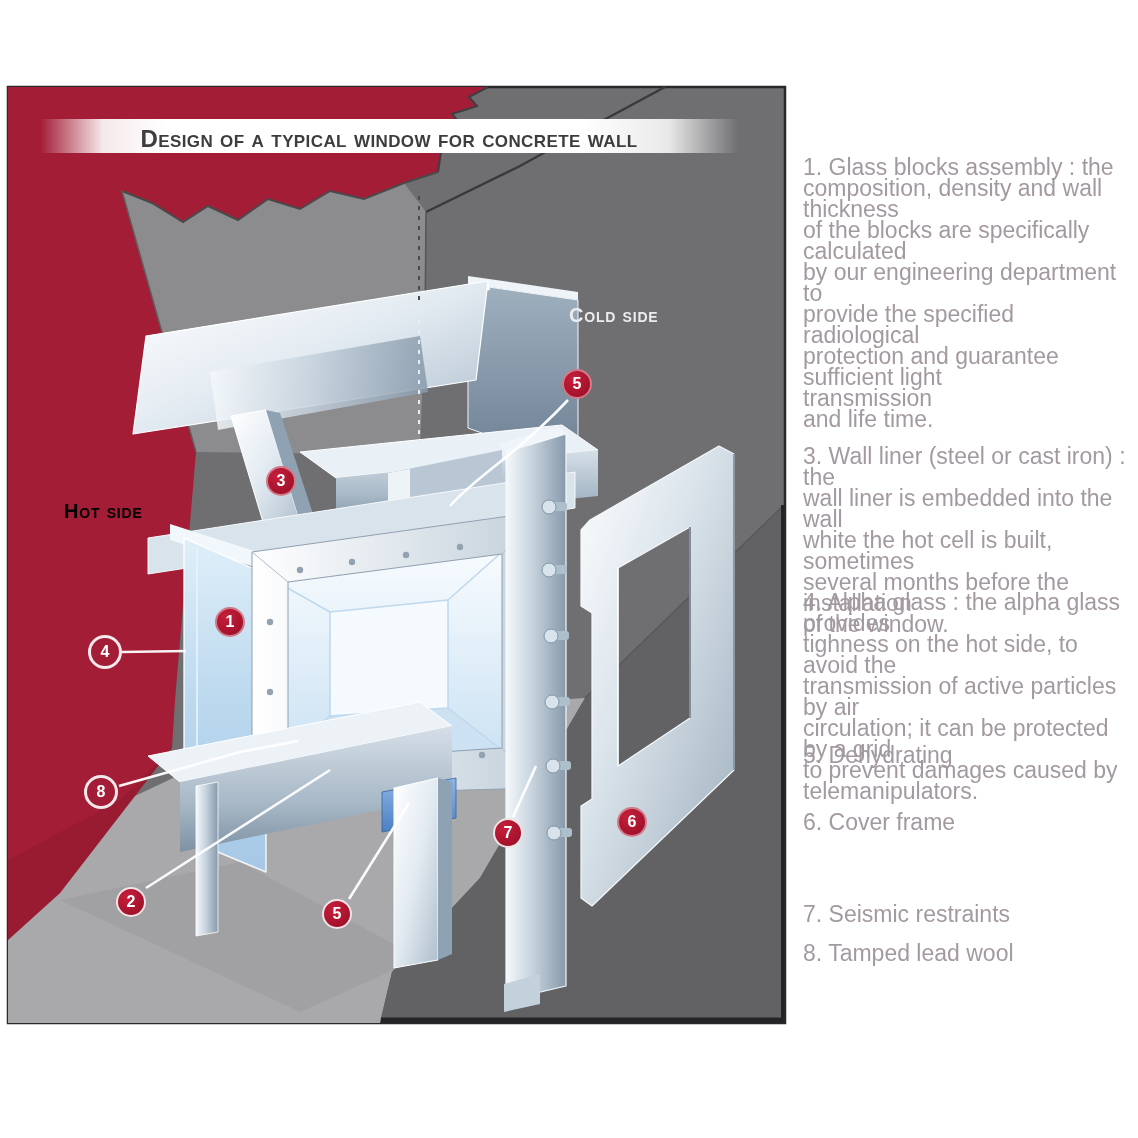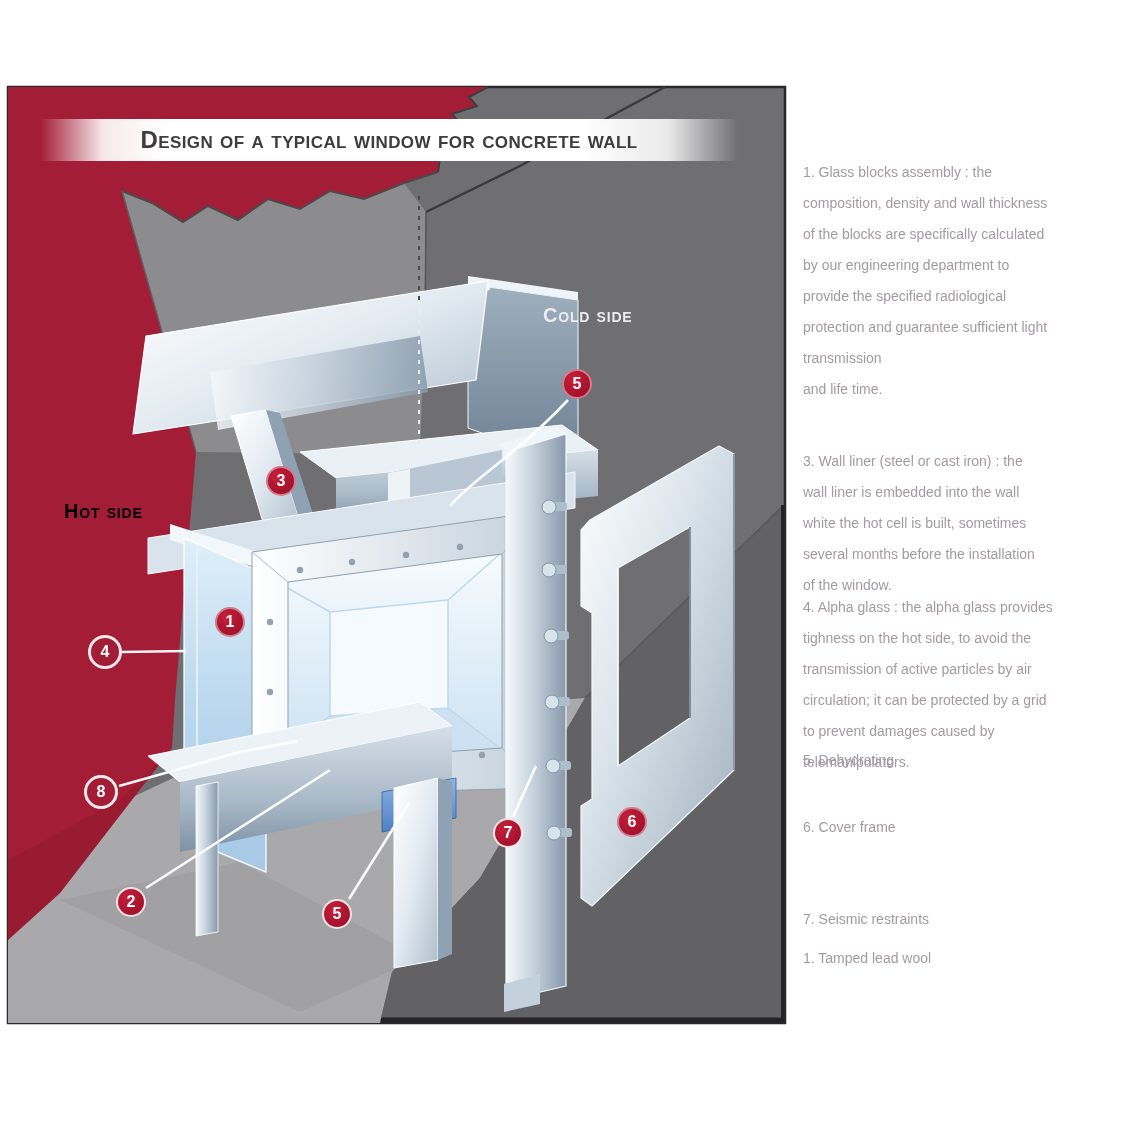--- a/index.html
+++ b/index.html
@@ -2,57 +2,57 @@
 <html><head>
 <meta charset="utf-8">
 <style>
   html,body{margin:0;padding:0;background:#ffffff;}
   body{width:1138px;height:1138px;position:relative;font-family:"Liberation Sans",sans-serif;overflow:hidden;}
   .stage{position:absolute;left:0;top:0;width:1138px;height:1138px;}
   svg{position:absolute;left:0;top:0;}
 
   
   .title-band{
-    position:absolute;left:40px;top:119px;width:698px;height:42px;
+    position:absolute;left:40px;top:119px;width:698px;height:34px;
     background:linear-gradient(90deg,rgba(255,255,255,0) 0%,rgba(255,255,255,.9) 9%,#fff 18%,#fff 78%,rgba(255,255,255,.85) 90%,rgba(255,255,255,0) 100%);
-    display:flex;align-items:center;justify-content:center;
+    display:flex;align-items:flex-end;justify-content:center;
   }
   .title-band span{
     font-variant:small-caps;font-weight:bold;font-size:24px;color:#3d3d3f;
     letter-spacing:.4px;
   }
 
   
   .side-label{
     position:absolute;font-variant:small-caps;font-weight:bold;font-size:20px;
     letter-spacing:.8px;white-space:nowrap;
   }
   .hot{left:64px;top:500px;color:#000000;}
-  .cold{left:543px;top:304px;color:#ececee;}
+  .cold{left:569px;top:304px;color:#ececee;}
 
   
   .marker{
     position:absolute;width:30px;height:30px;border-radius:50%;
     transform:translate(-50%,-50%);
     display:flex;align-items:center;justify-content:center;
     font-weight:bold;font-size:16px;color:#ffffff;
     background:radial-gradient(circle at 35% 30%,#c51f3b 0%,#a5122c 70%,#8c0f25 100%);
     border:2px solid rgba(243,205,212,.55);
     box-sizing:border-box;
   }
   .marker.whitering{border:2.5px solid rgba(245,238,240,.95);}
   .marker.ring{
     background:transparent;border:3px solid #f3e9ec;width:34px;height:34px;
   }
 
   
   .legend{position:absolute;left:803px;top:0;width:330px;height:1138px;}
   .legend-item{
     position:absolute;left:0;width:330px;
-    color:#a39aa1;font-size:14px;line-height:31px;white-space:pre-line;
+    color:#a39aa1;font-size:23px;line-height:21px;white-space:pre-line;
   }
 </style>
 </head>
 <body>
 
 <div class="stage">
 
   <svg width="1138" height="1138" viewBox="0 0 1138 1138">
     <defs>
       <linearGradient id="gBright" x1="0" y1="0" x2="1" y2="1">
@@ -255,16 +255,16 @@
 of the window.</div>
     <div class="legend-item" style="top:592px">4. Alpha glass : the alpha glass provides
  tighness on the hot side, to avoid the
  transmission of active particles by air
 circulation; it can be protected by a grid
 to prevent damages caused by
 telemanipulators.</div>
     <div class="legend-item" style="top:745px">5. Dehydrating</div>
     <div class="legend-item" style="top:812px">6. Cover frame</div>
     <div class="legend-item" style="top:904px">7. Seismic restraints</div>
-    <div class="legend-item" style="top:943px">1. Tamped lead wool</div>
+    <div class="legend-item" style="top:943px">8. Tamped lead wool</div>
   </div>
 
 </div>
 
 </body></html>

